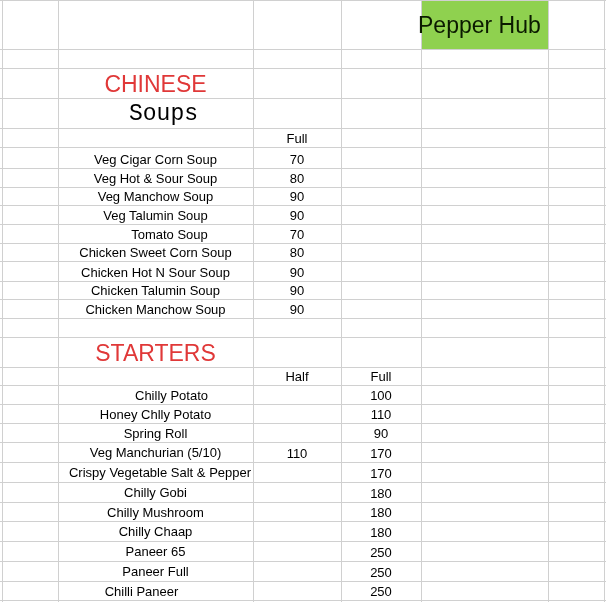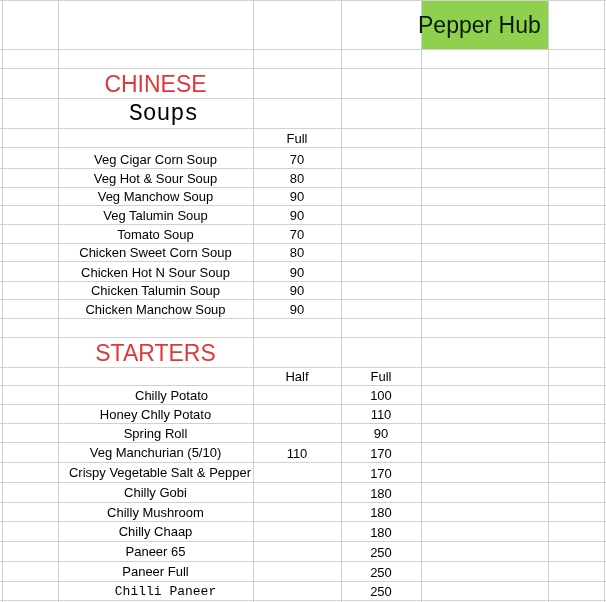--- a/index.html
+++ b/index.html
@@ -71,21 +71,21 @@
 
     <div class="cell" style="left:58px;top:168px;width:195px;height:19px;">Veg Hot &amp; Sour Soup</div>
     <div class="cell" style="left:253px;top:168px;width:88px;height:19px;">80</div>
 
     <div class="cell" style="left:58px;top:187px;width:195px;height:18px;">Veg Manchow Soup</div>
     <div class="cell" style="left:253px;top:187px;width:88px;height:18px;">90</div>
 
     <div class="cell" style="left:58px;top:205px;width:195px;height:19px;">Veg Talumin Soup</div>
     <div class="cell" style="left:253px;top:205px;width:88px;height:19px;">90</div>
 
-    <div class="cell" style="left:52px;top:224px;width:195px;height:19px;padding-left:12px;">Tomato Soup</div>
+    <div class="cell" style="left:66px;top:224px;width:195px;height:19px;padding-left:12px;">Tomato Soup</div>
     <div class="cell" style="left:253px;top:224px;width:88px;height:19px;">70</div>
 
     <div class="cell" style="left:58px;top:243px;width:195px;height:18px;">Chicken Sweet Corn Soup</div>
     <div class="cell" style="left:253px;top:243px;width:88px;height:18px;">80</div>
 
     <div class="cell" style="left:58px;top:261px;width:195px;height:20px;">Chicken Hot N Sour Soup</div>
     <div class="cell" style="left:253px;top:261px;width:88px;height:20px;">90</div>
 
     <div class="cell" style="left:58px;top:281px;width:195px;height:18px;">Chicken Talumin Soup</div>
     <div class="cell" style="left:253px;top:281px;width:88px;height:18px;">90</div>
@@ -132,17 +132,17 @@
     <div class="cell" style="left:341px;top:521px;width:80px;height:20px;">180</div>
 
     <div class="cell" style="left:58px;top:541px;width:195px;height:20px;align-items:flex-start;padding-top:4px;">Paneer 65</div>
     <div class="cell" style="left:253px;top:541px;width:88px;height:20px;"></div>
     <div class="cell" style="left:341px;top:541px;width:80px;height:20px;">250</div>
 
     <div class="cell" style="left:58px;top:561px;width:195px;height:20px;align-items:flex-start;padding-top:4px;">Paneer Full</div>
     <div class="cell" style="left:253px;top:561px;width:88px;height:20px;"></div>
     <div class="cell" style="left:341px;top:561px;width:80px;height:20px;">250</div>
 
-    <div class="cell" style="left:68px;top:581px;width:195px;height:19px;align-items:flex-start;padding-top:4px;font-family:Liberation Mono, monospace;">Chilli Paneer</div>
+    <div class="cell" style="left:44px;top:581px;width:195px;height:19px;align-items:flex-start;padding-top:4px;">Chilli Paneer</div>
     <div class="cell" style="left:253px;top:581px;width:88px;height:19px;"></div>
     <div class="cell" style="left:341px;top:581px;width:80px;height:19px;">250</div>
   </div>
 </div>
 
 </body></html>

